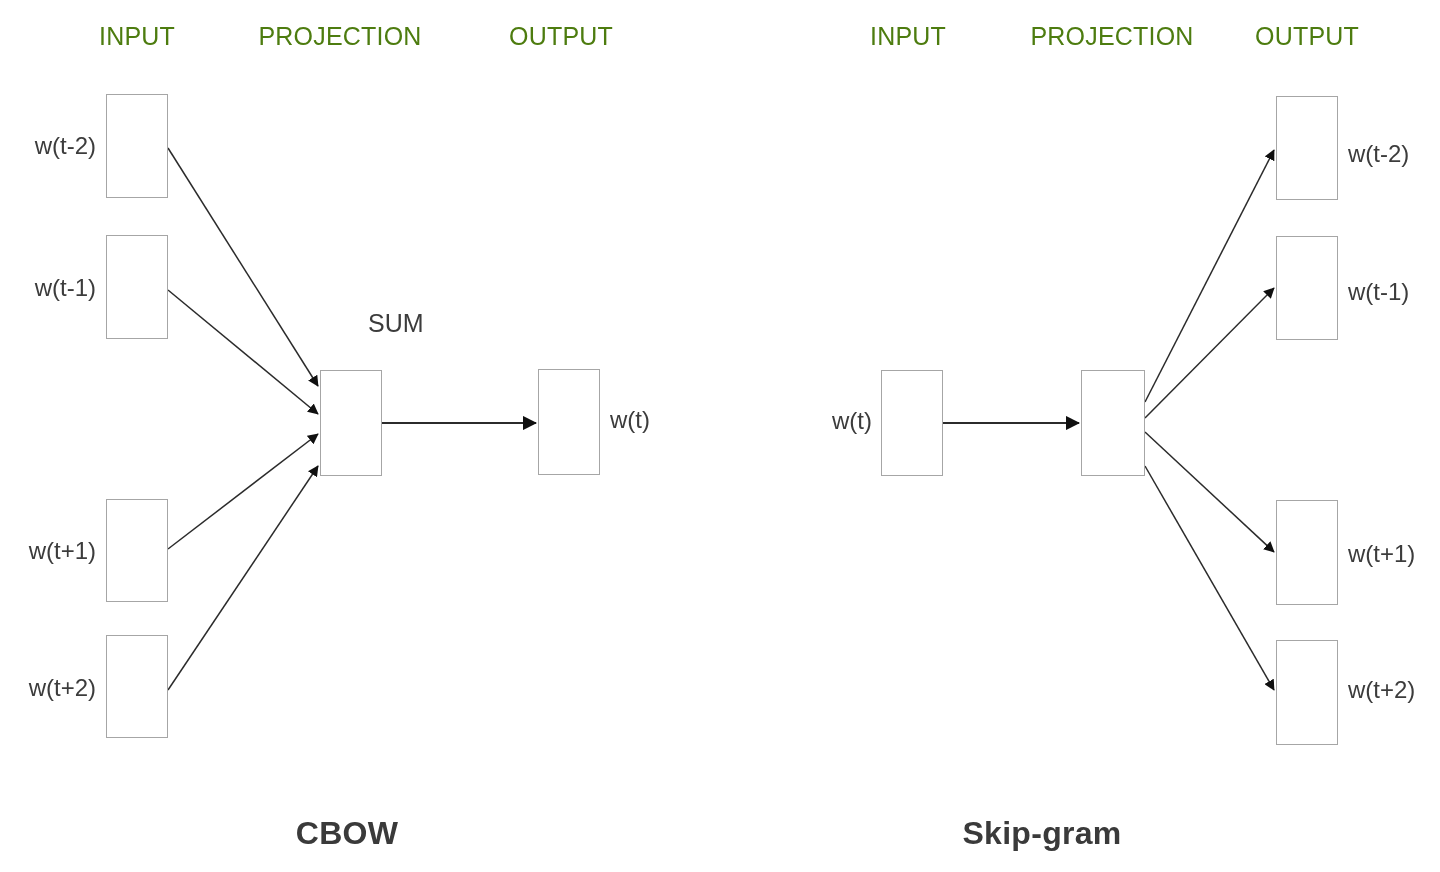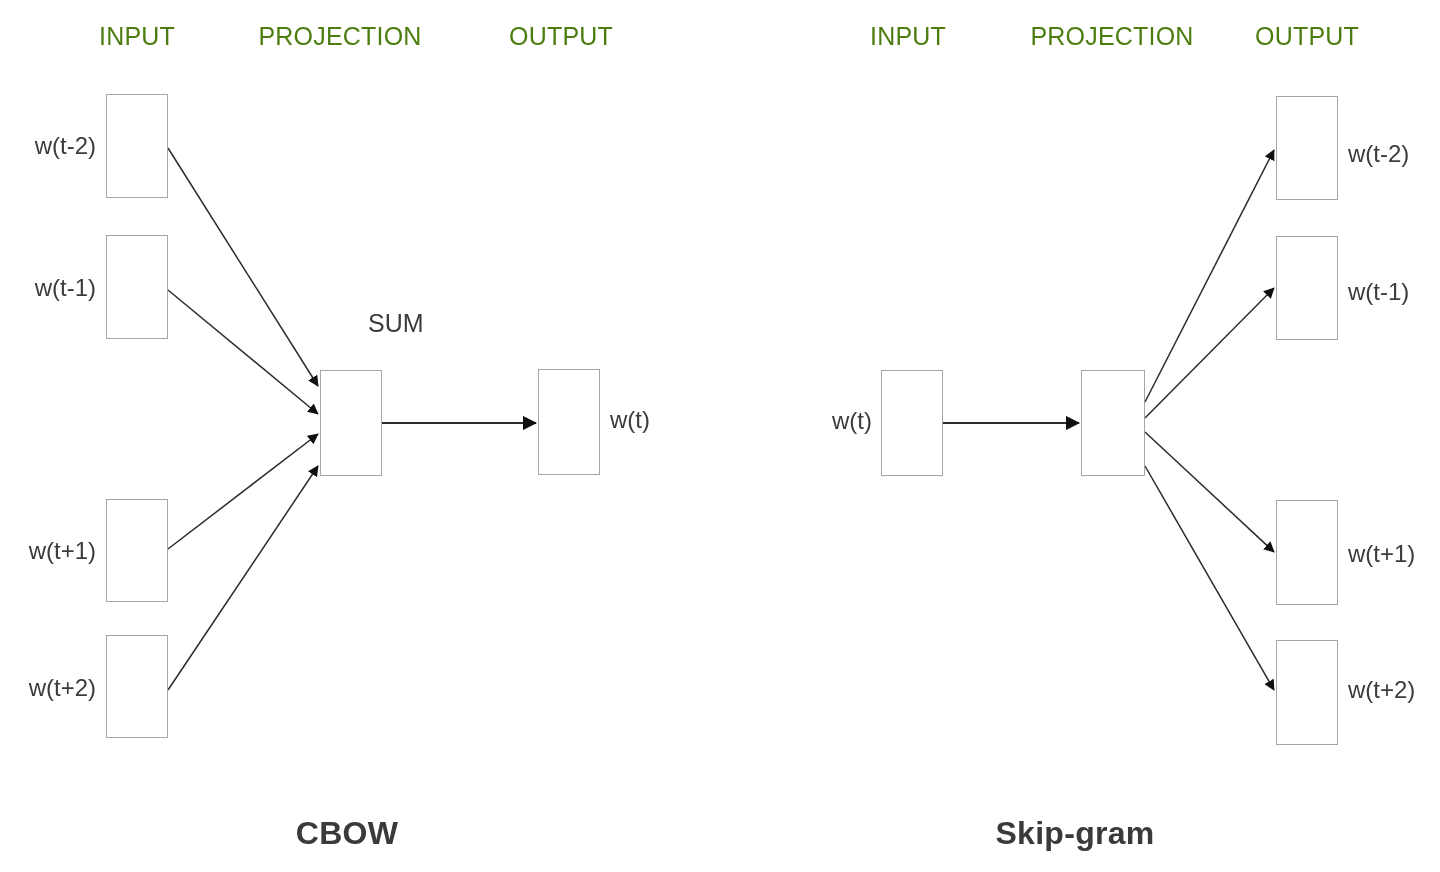--- a/index.html
+++ b/index.html
@@ -159,16 +159,16 @@
 
     <div class="node-box" style="left:1276px; top:236px; width:62px; height:104px;"></div>
     <div class="node-label right-of" style="left:1348px; top:292px;">w(t-1)</div>
 
     <div class="node-box" style="left:1276px; top:500px; width:62px; height:105px;"></div>
     <div class="node-label right-of" style="left:1348px; top:554px;">w(t+1)</div>
 
     <div class="node-box" style="left:1276px; top:640px; width:62px; height:105px;"></div>
     <div class="node-label right-of" style="left:1348px; top:690px;">w(t+2)</div>
 
-    <div class="model-title" style="left:1075px; top:817px;">Skip-gram</div>
+    <div class="model-title" style="left:1042px; top:817px;">Skip-gram</div>
   </div>
 
 </div>
 
 </body></html>

